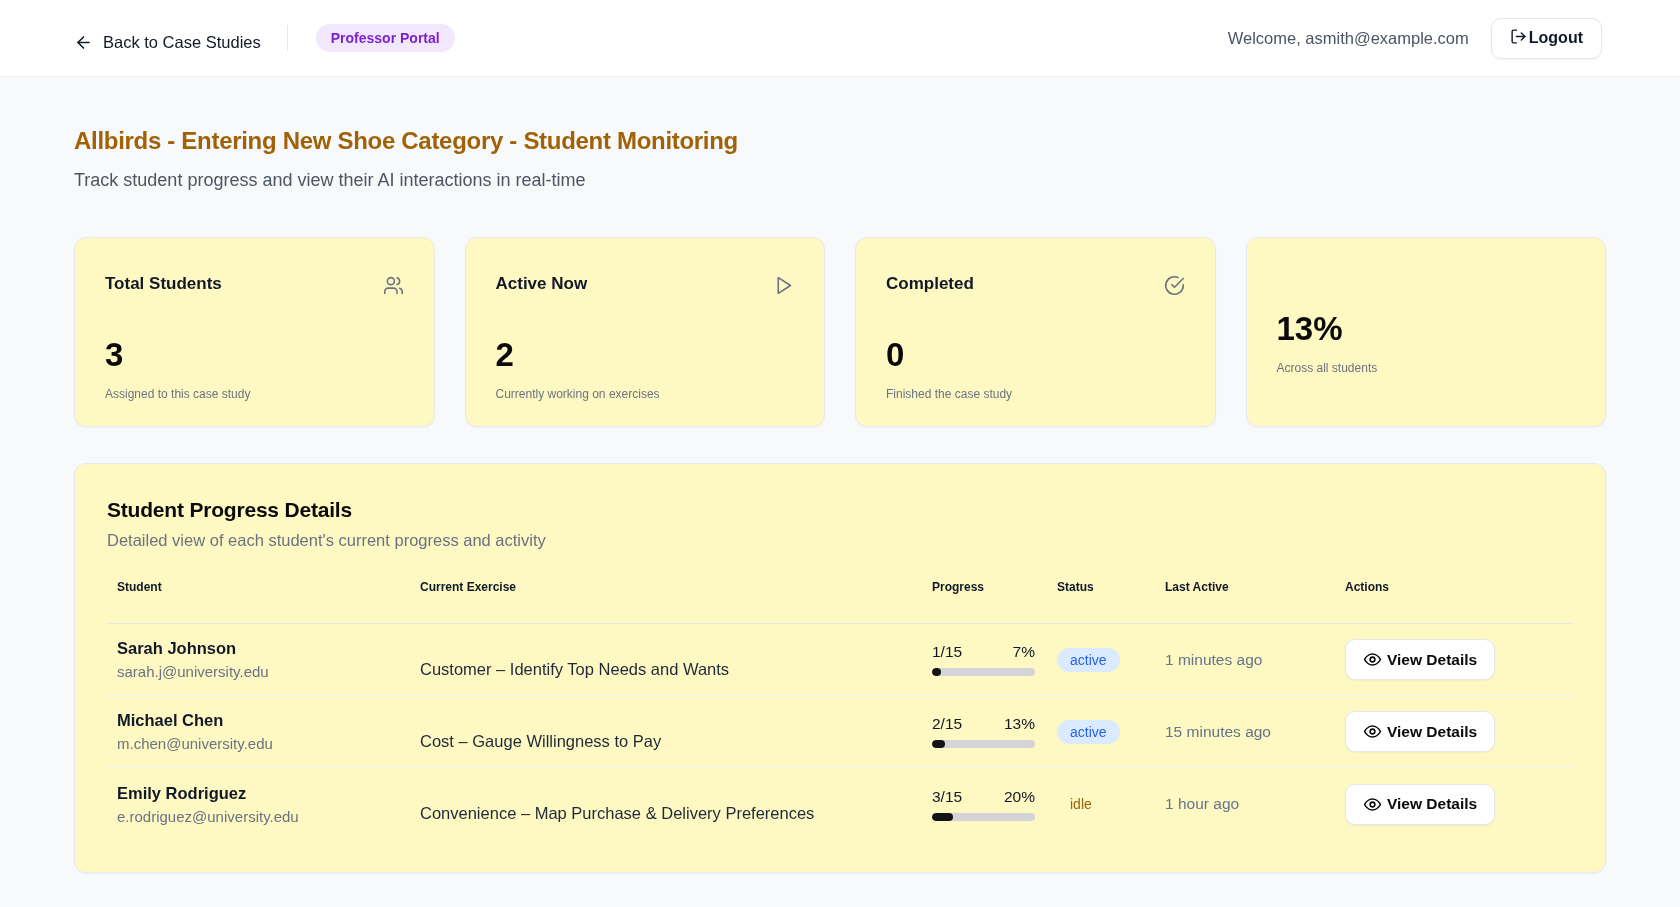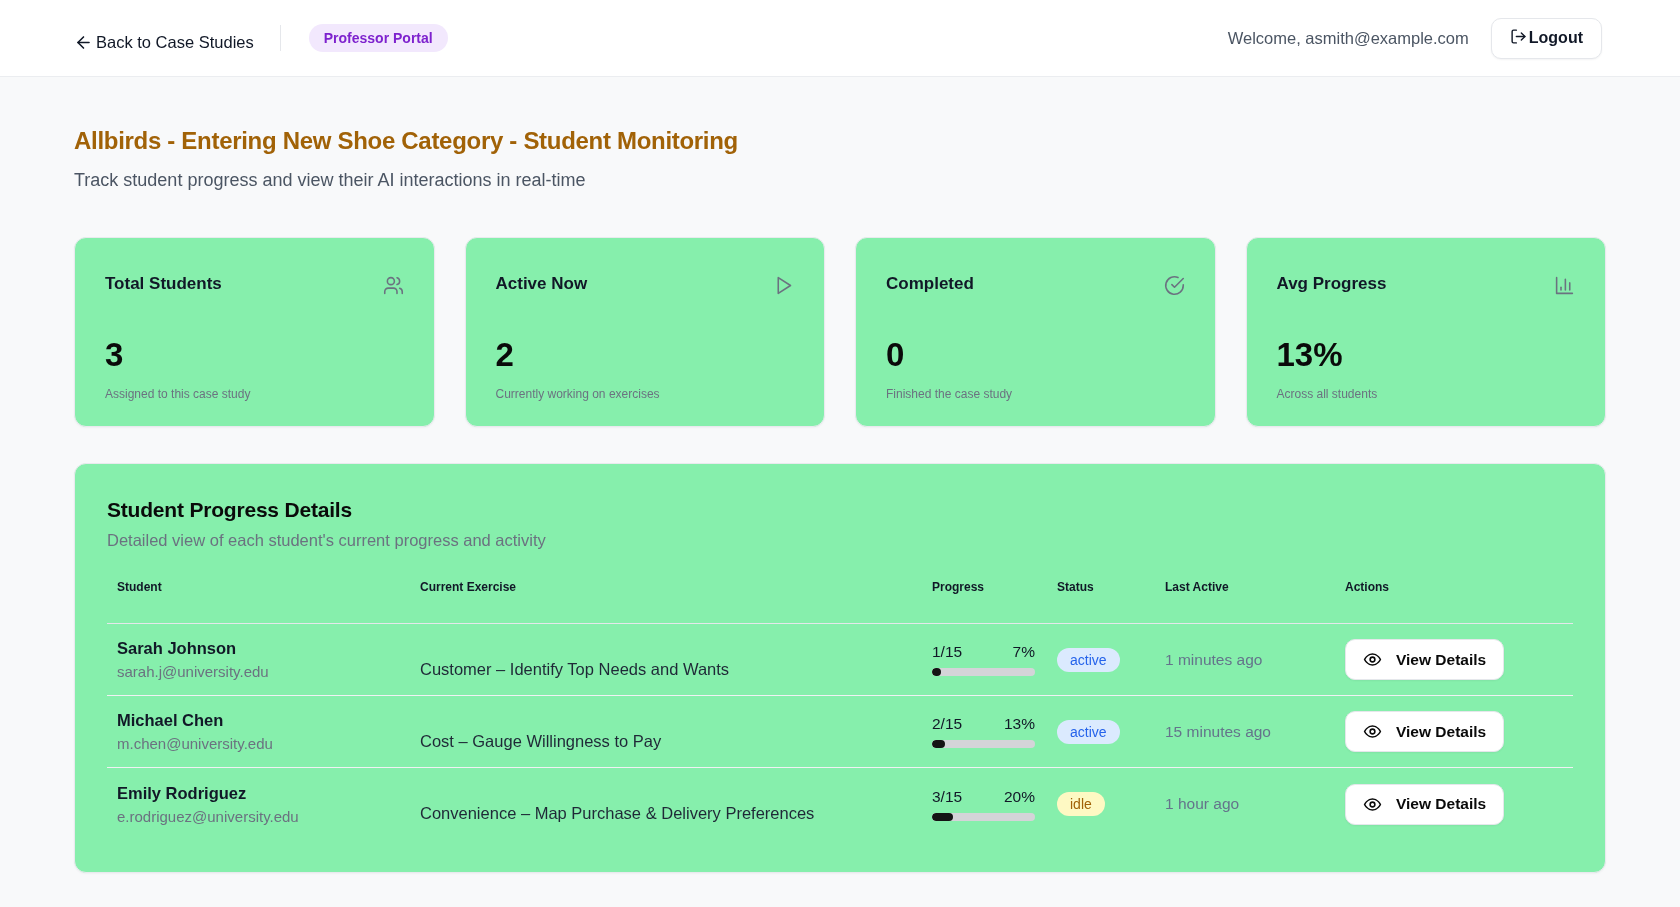--- a/index.html
+++ b/index.html
@@ -16,21 +16,21 @@
     height: 77px;
     background: #ffffff;
     border-bottom: 1px solid #ebedf0;
     display: flex;
     align-items: center;
     justify-content: space-between;
     padding: 0 78px 0 74px;
   }
   .topbar-left { display: flex; align-items: center; gap: 26px; }
   .back-btn {
-    display: flex; align-items: flex-end; gap: 3px;
+    display: flex; align-items: flex-end; gap: 10px;
     background: none; border: none; cursor: pointer;
     font-family: inherit; font-size: 16.5px; font-weight: 500; color: #111827; margin-top: 8px;
   }
   .back-btn svg { display: block; }
   .v-divider { width: 1px; height: 26px; background: #e5e7eb; }
   .app-title { font-size: 24px; font-weight: 700; color: #0f172a; letter-spacing: -0.2px; }
   .portal-badge {
     background: var(--badge-bg, #f3e8ff);
     color: var(--badge-text, #7e22ce);
     font-size: 14px; font-weight: 600;
@@ -46,21 +46,21 @@
     font-family: inherit; font-size: 16px; font-weight: 600; color: #111827;
     box-shadow: 0 1px 2px rgba(16,24,40,0.05);
   }
 
   
   .main { padding: 50px 74px 0 74px; }
   .page-title { font-size: 24px; font-weight: 700; color: #a16207; letter-spacing: -0.3px; }
   .page-subtitle { font-size: 18px; color: #4b5563; margin-top: 15px; }
 
   .card {
-    background: #86efac;
+    background: #fef9c3;
     border: 1px solid #e9eaee;
     border-radius: 12px;
     box-shadow: 0 1px 2px rgba(16,24,40,0.04);
   }
 
   
   .stats-grid {
     margin-top: 46px;
     display: grid;
     grid-template-columns: repeat(4, 1fr);
@@ -112,21 +112,21 @@
   .status-badge {
     display: inline-block; font-size: 14px; font-weight: 500;
     padding: 4px 13px; border-radius: 999px;
   }
   .status-active { background: var(--status-active-bg, #dbeafe); color: var(--status-active-text, #2563eb); }
   .status-idle { background: var(--status-idle-bg, #fef9c3); color: var(--status-idle-text, #a16207); }
 
   .last-active { font-size: 15.5px; color: #64748b; }
 
   .view-details-btn {
-    display: inline-flex; align-items: center; gap: 14px;
+    display: inline-flex; align-items: center; gap: 5px;
     background: #ffffff; border: 1px solid #e5e7eb; border-radius: 10px;
     height: 41px; padding: 0 17px; cursor: pointer;
     font-family: inherit; font-size: 15.5px; font-weight: 600; color: #0a0a0a;
     box-shadow: 0 1px 2px rgba(16,24,40,0.05);
   }
   .view-details-btn svg { display: block; }
 </style>
 </head>
 <body>
 
@@ -201,31 +201,20 @@
               <path d="M22 11.08V12a10 10 0 1 1-5.93-9.14"></path>
               <path d="m9 11 3 3L22 4"></path>
             </svg>
         </span>
       </div>
       <div class="stat-value">0</div>
       <div class="stat-desc">Finished the case study</div>
     </div>
 
     <div class="card stat-card">
-      <div class="stat-head">
-        <span class="stat-label">Avg Progress</span>
-        <span class="stat-icon">
-          <svg width="21" height="21" viewBox="0 0 24 24" fill="none" stroke="currentColor" stroke-width="1.8" stroke-linecap="round" stroke-linejoin="round">
-              <path d="M3 3v18h18"></path>
-              <path d="M18 17V9"></path>
-              <path d="M13 17V5"></path>
-              <path d="M8 17v-3"></path>
-            </svg>
-        </span>
-      </div>
       <div class="stat-value">13%</div>
       <div class="stat-desc">Across all students</div>
     </div>
   </section>
 
   <section class="card table-card">
     <h2 class="table-title">Student Progress Details</h2>
     <p class="table-subtitle">Detailed view of each student's current progress and activity</p>
 
     <div class="ptable">

